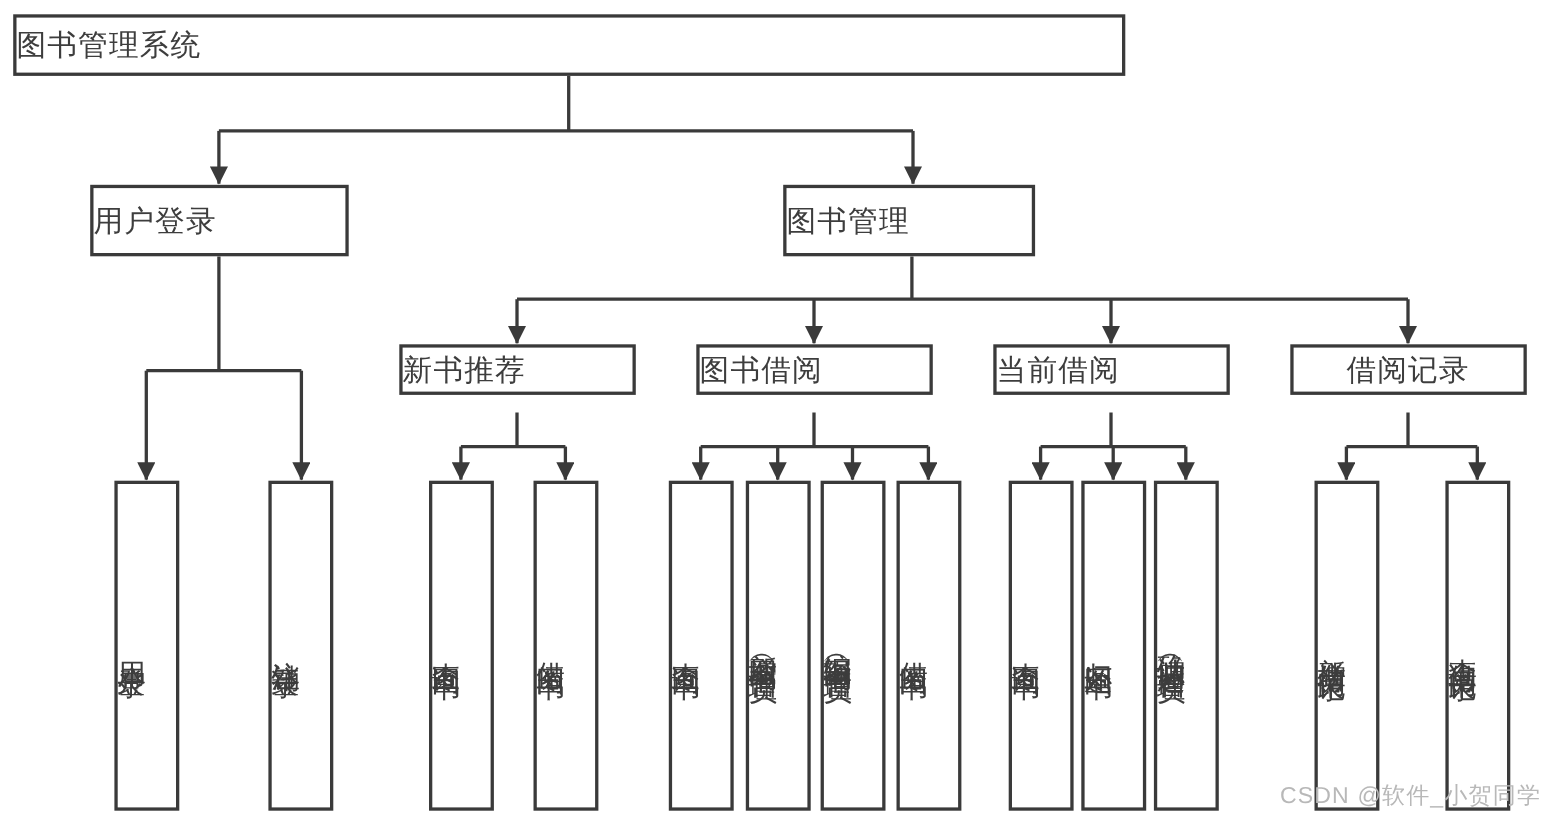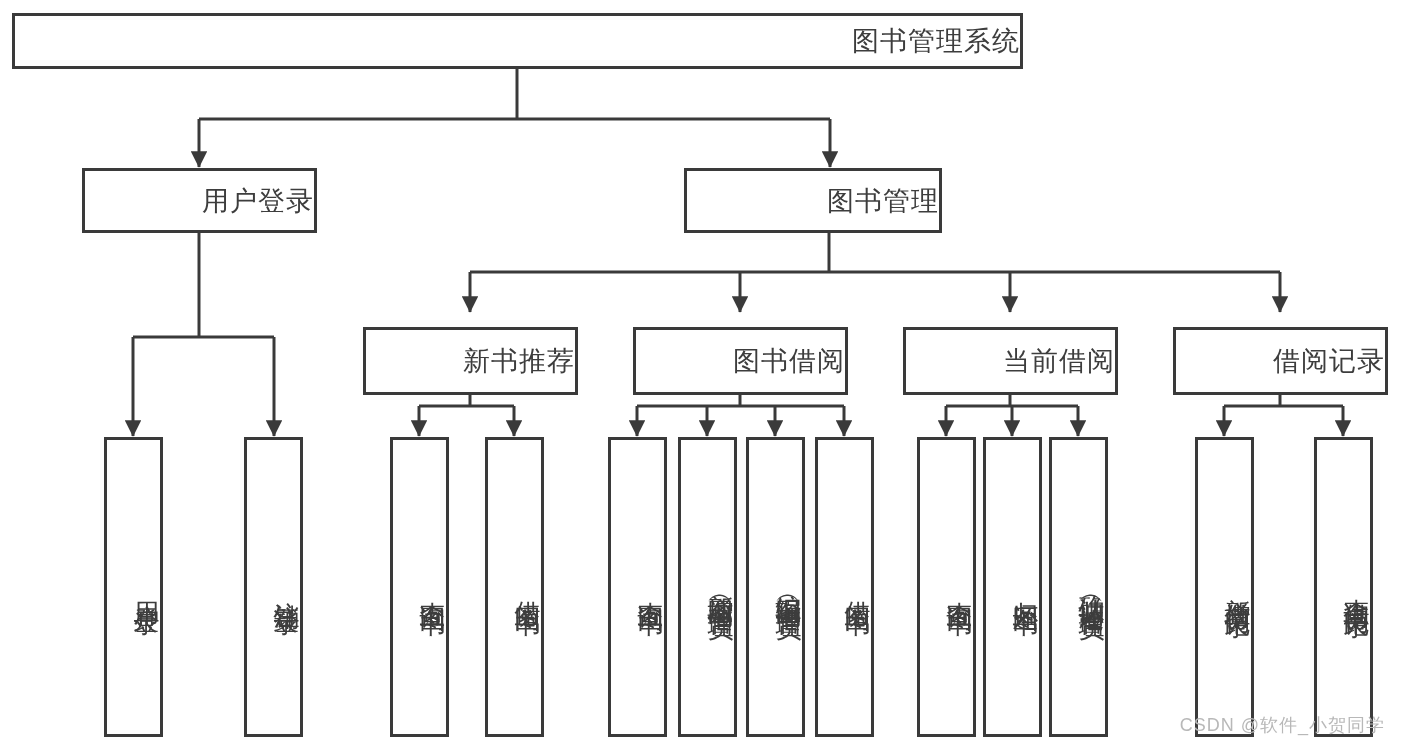--- a/index.html
+++ b/index.html
@@ -26,59 +26,59 @@
     left:0;top:0;
     width:1405px;height:747px;
   }
   .node{
     position:absolute;
     box-sizing:border-box;
     border:3px solid var(--border);
     background:#fff;
     display:flex;
     align-items:center;
-    justify-content:flex-end;
+    justify-content:flex-start;
     color:var(--text);
   }
   .hlabel{
     font-size:27px;
     letter-spacing:1px;
     white-space:nowrap;
   }
   .vlabel{
     writing-mode:vertical-rl;
     text-orientation:mixed;
     font-size:26px;
     letter-spacing:3px;
     line-height:1;
     white-space:nowrap;
   }
   
   .n-root{left:12px;top:13px;width:1011px;height:56px;}
   
   .n-login{left:82px;top:168px;width:235px;height:65px;}
-  .n-mgmt{left:684px;top:168px;width:258px;height:65px;font-family:Liberation Serif, serif;}
-  
-  .lvl3{top:327px;width:215px;height:68px;}
+  .n-mgmt{left:712px;top:168px;width:229px;height:65px;font-family:Liberation Serif, serif;}
+  
+  .lvl3{top:313px;width:215px;height:46px;}
   .n-recommend{left:363px;}
   .n-borrow{left:633px;}
   .n-current{left:903px;}
   .n-records{left:1173px;padding-left:48px;}
   
   .leaf{top:437px;width:59px;height:300px;}
   .lf-1{left:104px;} .lf-2{left:244px;}
   .lf-3{left:390px;} .lf-4{left:485px;}
   .lf-5{left:608px;} .lf-6{left:678px;} .lf-7{left:746px;} .lf-8{left:815px;}
   .lf-9{left:917px;} .lf-10{left:983px;} .lf-11{left:1049px;}
   .lf-12{left:1195px;} .lf-13{left:1314px;}
   .watermark{
     position:absolute;
-    right:20px;
+    right:4px;
     bottom:10px;
-    font-size:18px;
+    font-size:21px;
     color:var(--watermark);
     letter-spacing:1px;
     white-space:nowrap;
   }
   line{stroke:var(--line);stroke-width:3px;}
 </style>
 </head>
 <body>
 
 <div class="canvas">

